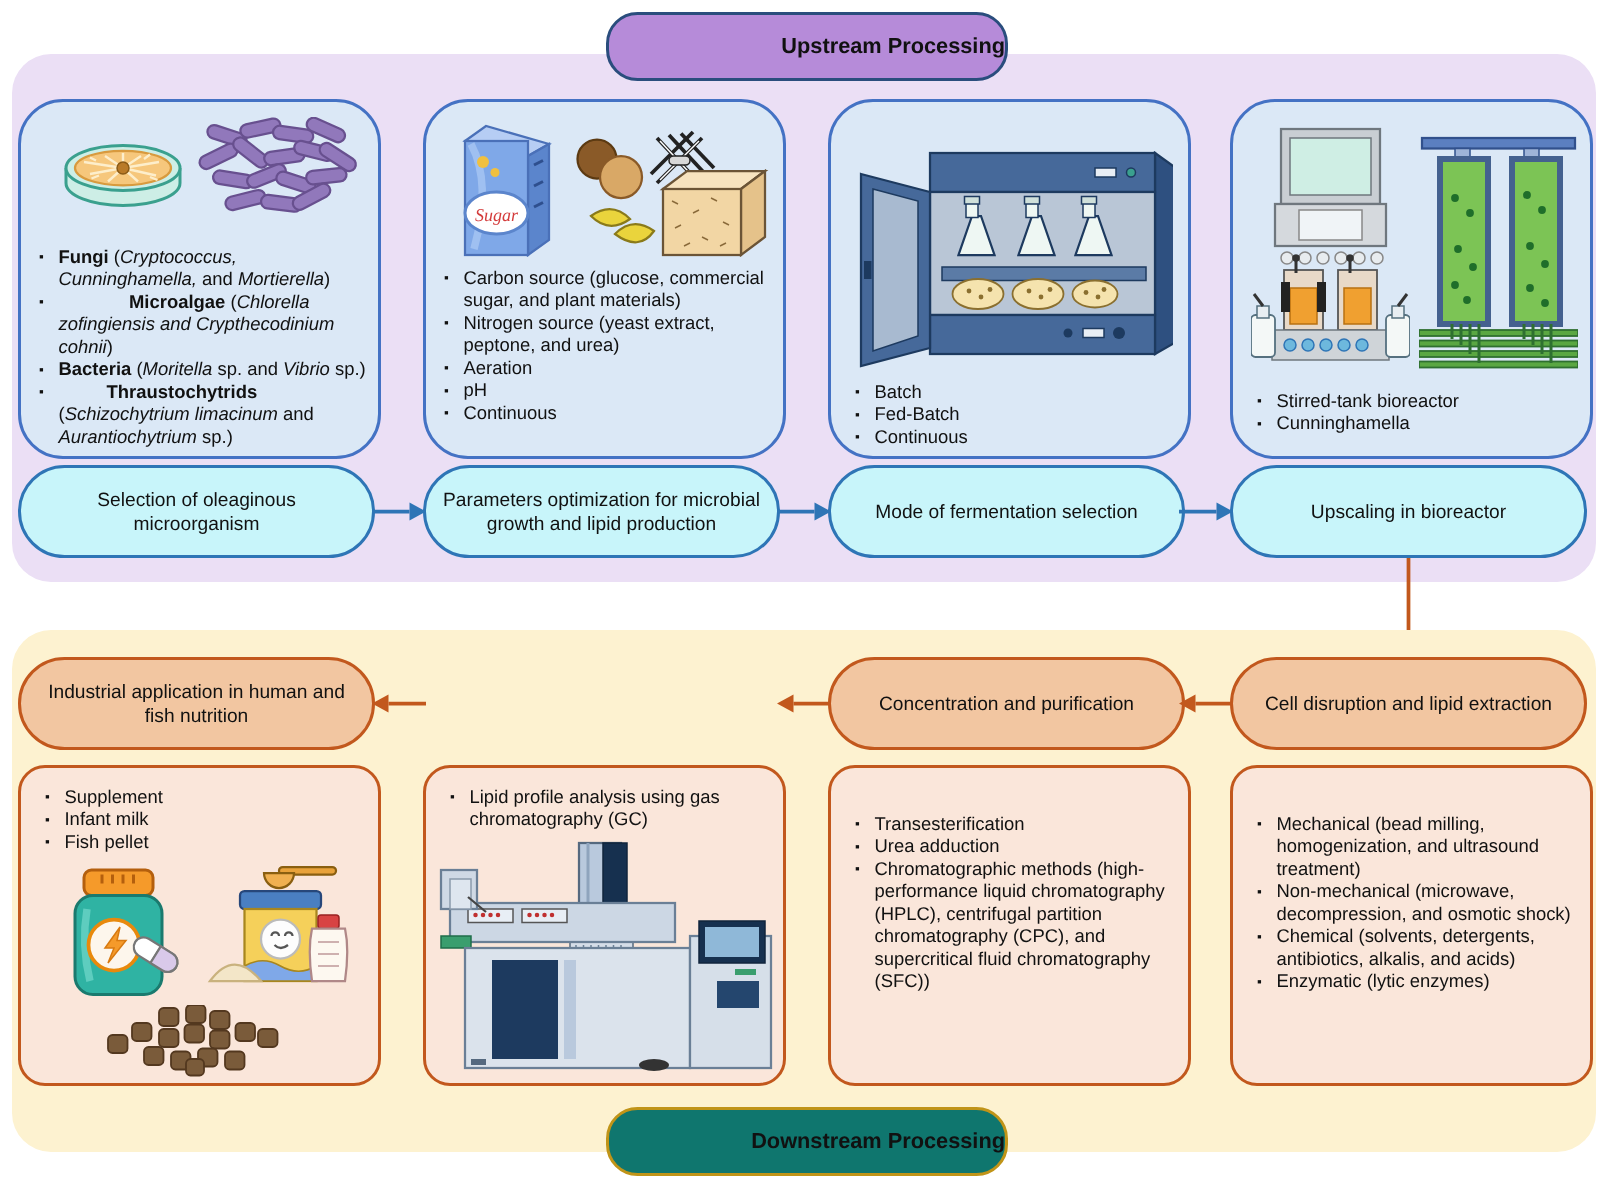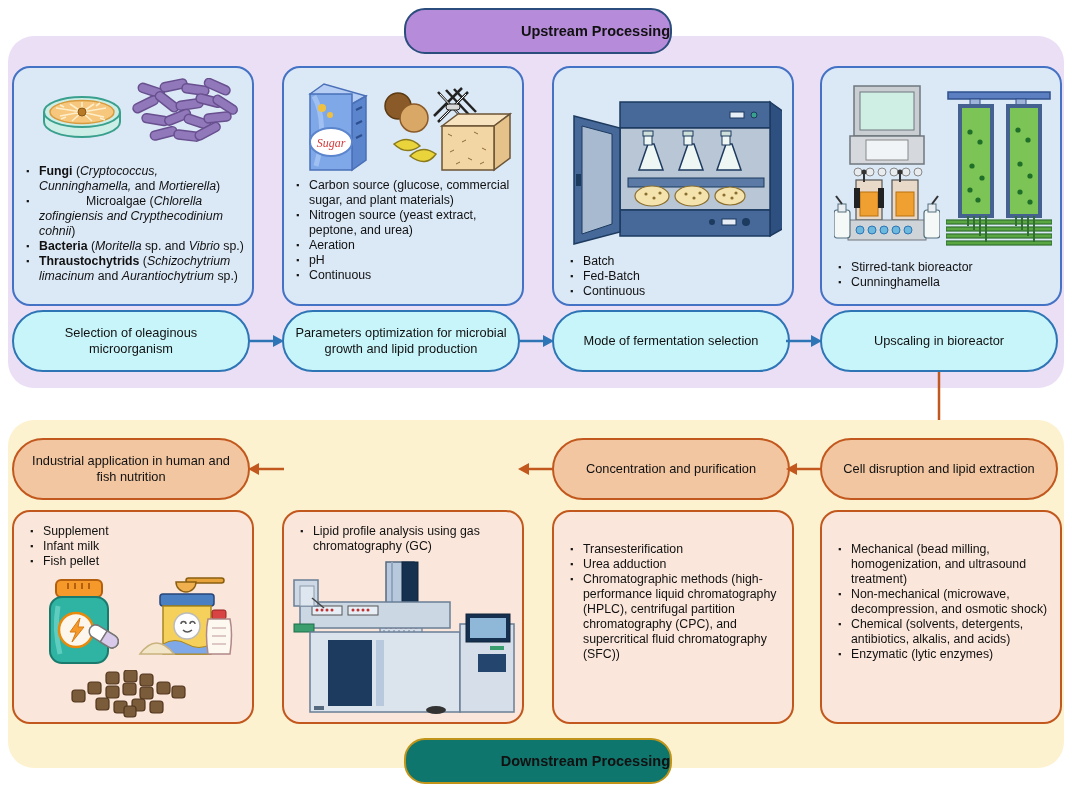--- a/index.html
+++ b/index.html
@@ -11,21 +11,21 @@
   .section-upstream{left:8px;top:36px;width:1056px;height:352px;background:#ebdff5;border-radius:26px;}
   .section-downstream{left:8px;top:420px;width:1056px;height:348px;background:#fdf2d0;border-radius:26px;}
 
   
   .banner{width:264px;height:42px;border-radius:21px;display:flex;align-items:center;justify-content:flex-end;
           font-weight:700;font-size:14.5px;z-index:5;}
   .banner-up{left:404px;top:8px;background:#b68bd9;border:2.5px solid #2a4d7d;}
   .banner-down{left:404px;top:738px;background:#0f766e;border:2.5px solid #c09418;}
 
   
-  .ubox{width:238px;height:236px;background:#dbe8f6;border:2px solid #4472c4;border-radius:18px;top:66px;}
+  .ubox{width:238px;height:236px;background:#dbe8f6;border:2px solid #4472c4;border-radius:30px;top:66px;}
   
   .dbox{width:238px;height:210px;background:#fae6da;border:2px solid #c2581d;border-radius:18px;top:510px;}
 
   
   .pill{width:238px;height:62px;border-radius:31px;display:flex;align-items:center;justify-content:center;
         text-align:center;font-size:12.8px;line-height:1.25;padding:0 10px;box-sizing:border-box;}
   .pill-cyan{top:310px;background:#c8f5fa;border:2px solid #2e75b6;}
   .pill-orange{top:438px;background:#f2c6a1;border:2px solid #c2581d;}
 
   .c1{left:12px;} .c2{left:282px;} .c3{left:552px;} .c4{left:820px;}
@@ -84,29 +84,29 @@
         </g>
       </svg>
     </div>
     <div class="abs blist" style="left:12px;top:96px;width:218px;">
         <div class="li">
           <span class="marker">▪</span>
           <span class="litext"><span style="font-weight: 700;">Fungi</span><span> (</span><span style="font-style: italic;">Cryptococcus, Cunninghamella,</span><span> and </span><span style="font-style: italic; margin-top: 16px;">Mortierella</span><span>)</span></span>
         </div>
         <div class="li">
           <span class="marker">▪</span>
-          <span class="litext"><span style="font-weight: 400; padding-left: 47px;">Microalgae</span><span> (</span><span style="font-style: italic;">Chlorella zofingiensis and Crypthecodinium cohnii</span><span>)</span></span>
+          <span class="litext"><span style="font-weight: 700; padding-left: 47px;">Microalgae</span><span> (</span><span style="font-style: italic;">Chlorella zofingiensis and Crypthecodinium cohnii</span><span>)</span></span>
         </div>
         <div class="li">
           <span class="marker">▪</span>
           <span class="litext"><span style="font-weight: 700;">Bacteria</span><span> (</span><span style="font-style: italic;">Moritella</span><span> sp. and </span><span style="font-style: italic;">Vibrio</span><span> sp.)</span></span>
         </div>
         <div class="li">
           <span class="marker">▪</span>
-          <span class="litext"><span style="font-weight: 700;">Thraustochytrids</span><span> (</span><span style="font-style: italic;">Schizochytrium limacinum</span><span> and </span><span style="font-style: italic;">Aurantiochytrium</span><span> sp.)</span></span>
+          <span class="litext"><span style="font-weight: 700; margin-left: 32px;">Thraustochytrids</span><span> (</span><span style="font-style: italic;">Schizochytrium limacinum</span><span> and </span><span style="font-style: italic;">Aurantiochytrium</span><span> sp.)</span></span>
         </div>
       </div>
   </div>
 
   <div class="abs ubox c2">
     <div class="abs" style="left:16px;top:8px;">
       <svg width="74" height="100" viewBox="0 0 74 100">
         <polygon points="10,18 24,8 66,20 52,28" fill="#b6cdf4" stroke="#4a70b8" stroke-width="1.5"></polygon>
         <polygon points="52,28 66,20 66,84 52,94" fill="#5b85cc" stroke="#4a70b8" stroke-width="1.5"></polygon>
         <rect x="10" y="18" width="42" height="76" fill="#7fa8e8" stroke="#4a70b8" stroke-width="1.5"></rect>

